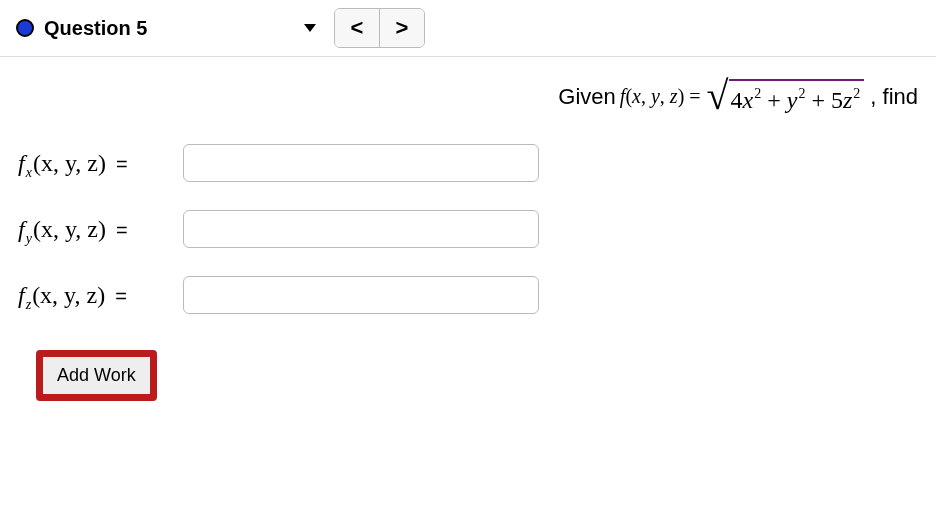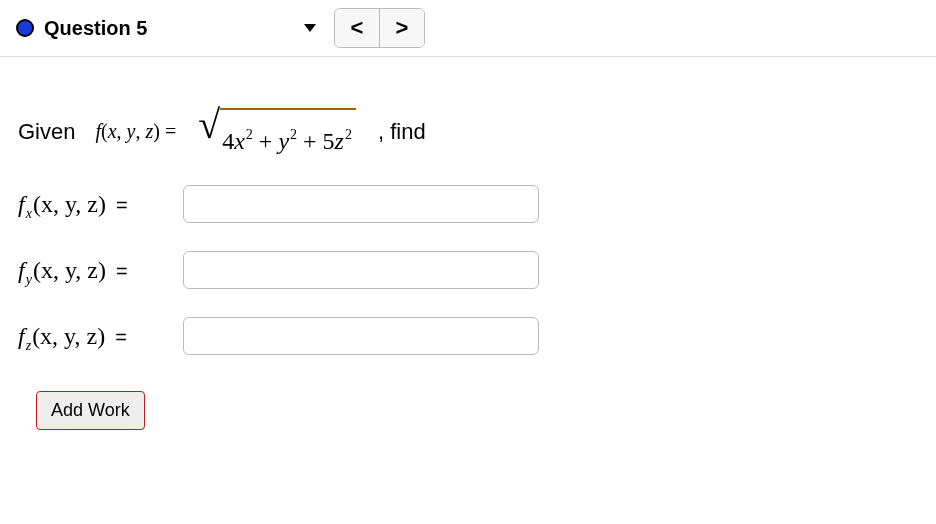--- a/index.html
+++ b/index.html
@@ -66,25 +66,26 @@
     font-weight: bold;
   }
   .nav-btn + .nav-btn {
     border-left: 1px solid #bbb;
   }
   .content {
     padding: 22px 18px;
   }
   .prompt {
     font-size: 22px;
-    margin: 29px 0 30px 0;
+    margin: 0 0 30px 0;
     display: flex;
     align-items: center;
     flex-wrap: wrap;
-    gap: 20px;
+    gap: 4px;
+    justify-content: flex-end;
   }
   .math {
     font-family: "Times New Roman", serif;
     font-style: italic;
     font-size: 20px;
   }
   .rm {
     font-style: normal;
   }
   .row {
@@ -136,33 +137,33 @@
   }
   .sqrt-sym {
     font-family: "Times New Roman", serif;
     font-style: normal;
     font-size: 40px;
     line-height: 30px;
     position: relative;
     top: 2px;
   }
   .sqrt-body {
-    border-top: 2px solid #a16207;
-    padding: 18px 4px 0 2px;
+    border-top: 2px solid #701a75;
+    padding: 6px 4px 0 2px;
     font-family: "Times New Roman", serif;
     font-style: italic;
     font-size: 24px;
     white-space: nowrap;
   }
   button.add-work {
     margin-top: 8px;
     margin-left: 18px;
     padding: 8px 14px;
     font-size: 18px;
-    border: 1px solid #b91c1c;
+    border: 7px solid #b91c1c;
     border-radius: 4px;
     background: #eee;
     cursor: pointer;
   }
 </style>
 </head>
 <body>
 
 <div class="top-bar">
   <div class="q-select">

